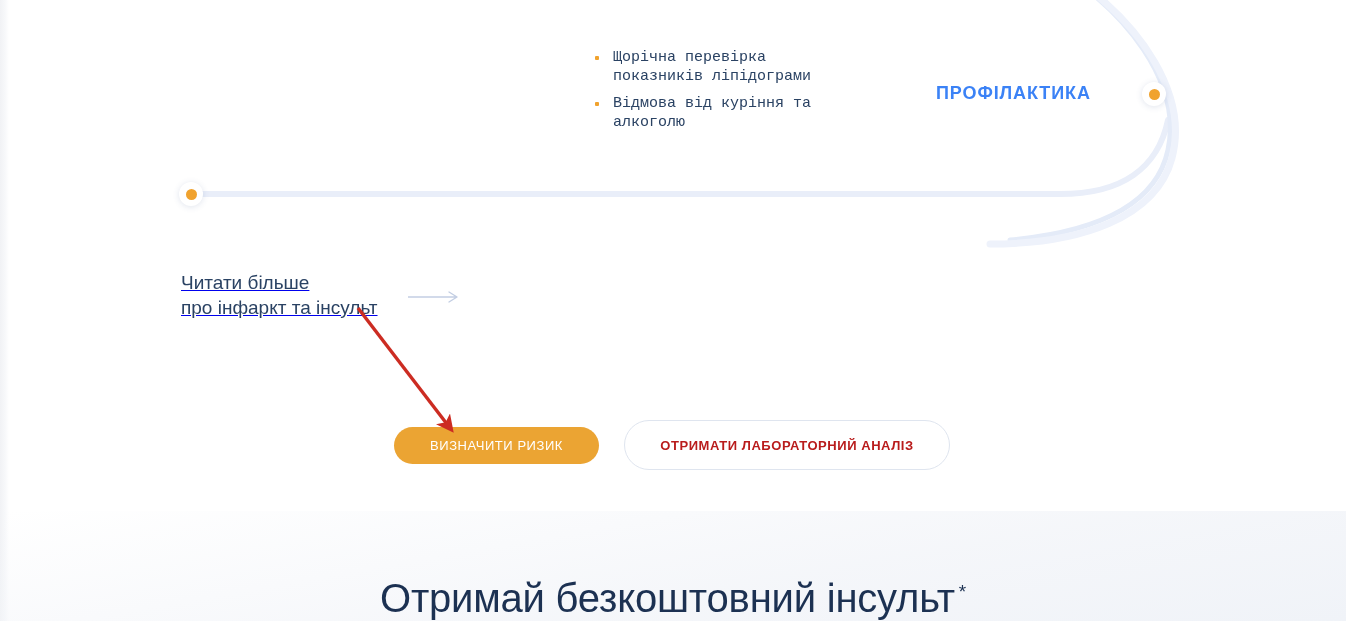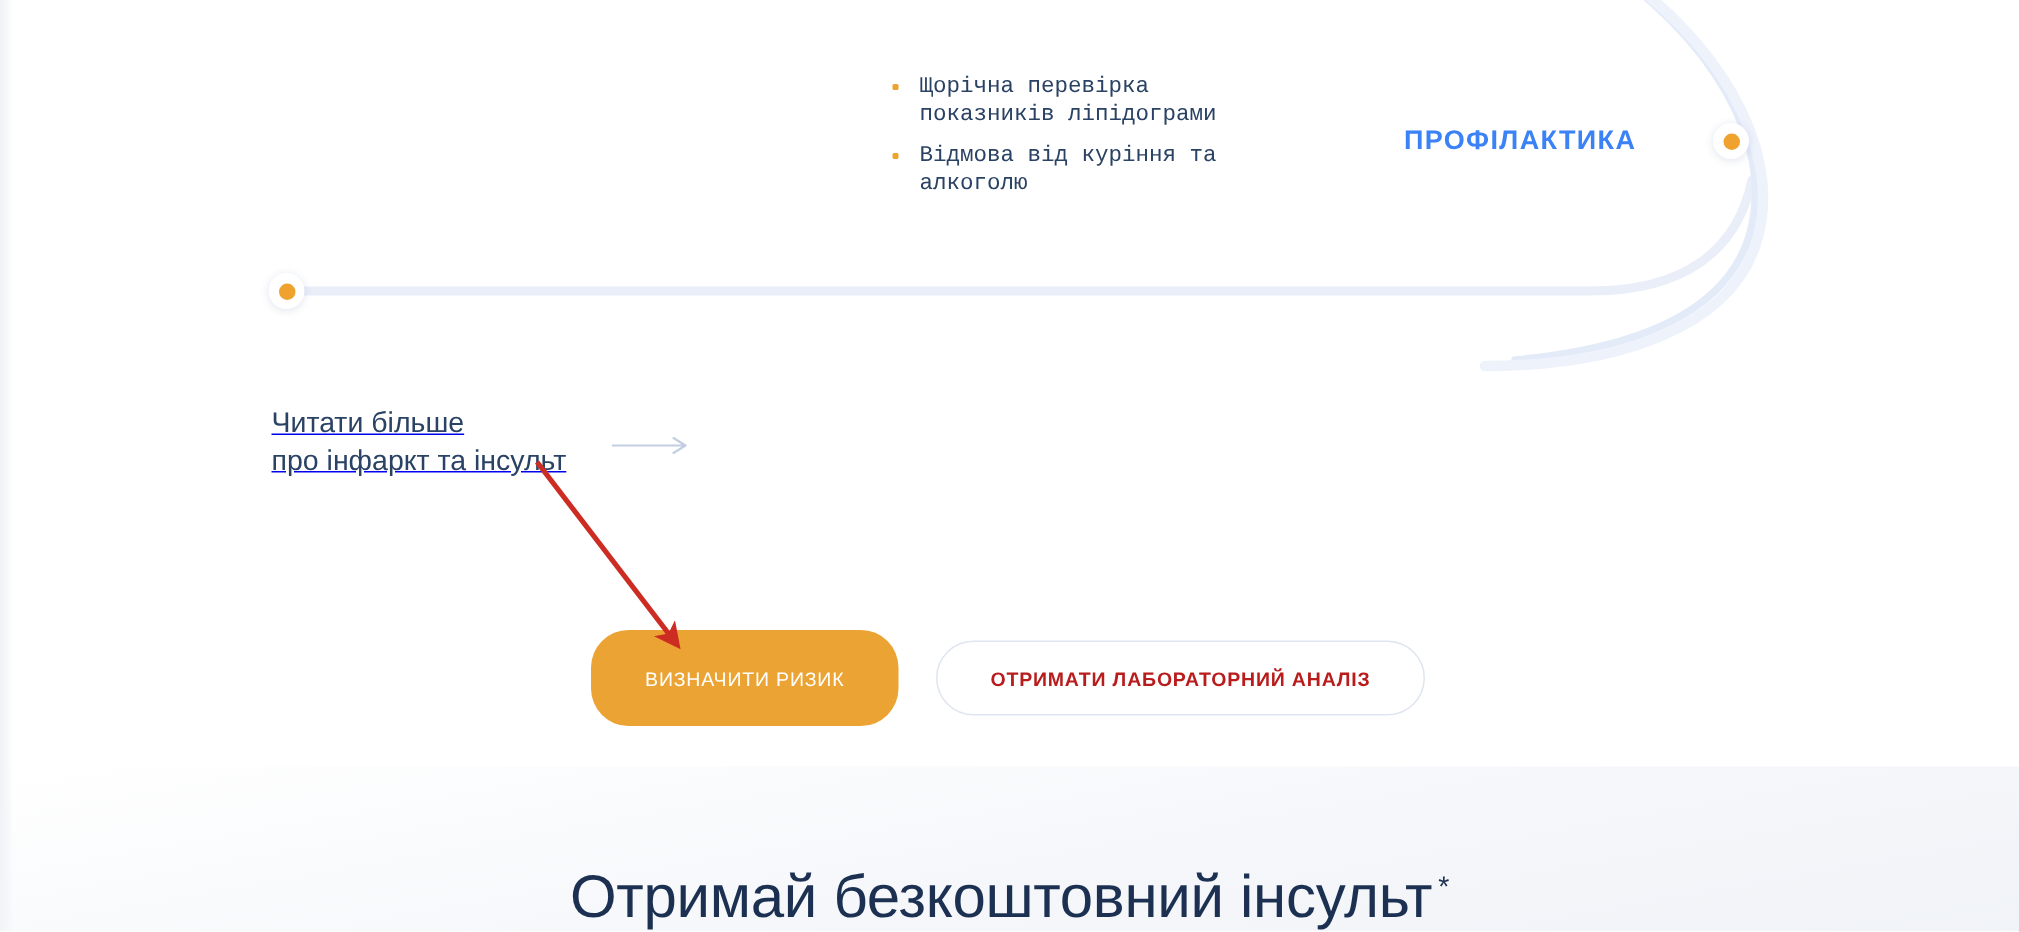--- a/index.html
+++ b/index.html
@@ -144,21 +144,21 @@
     border: none;
     cursor: pointer;
     font-family: inherit;
     white-space: nowrap;
     display: flex;
     align-items: center;
     justify-content: center;
   }
   .btn-primary {
     width: 205px;
-    height: 64px;
+    height: 37px;
     border-radius: 25px;
     background: #eba433;
     color: #ffffff;
     font-size: 13px;
     letter-spacing: 0.55px;
     font-weight: 400;
   }
   .btn-secondary {
     width: 326px;
     height: 50px;

